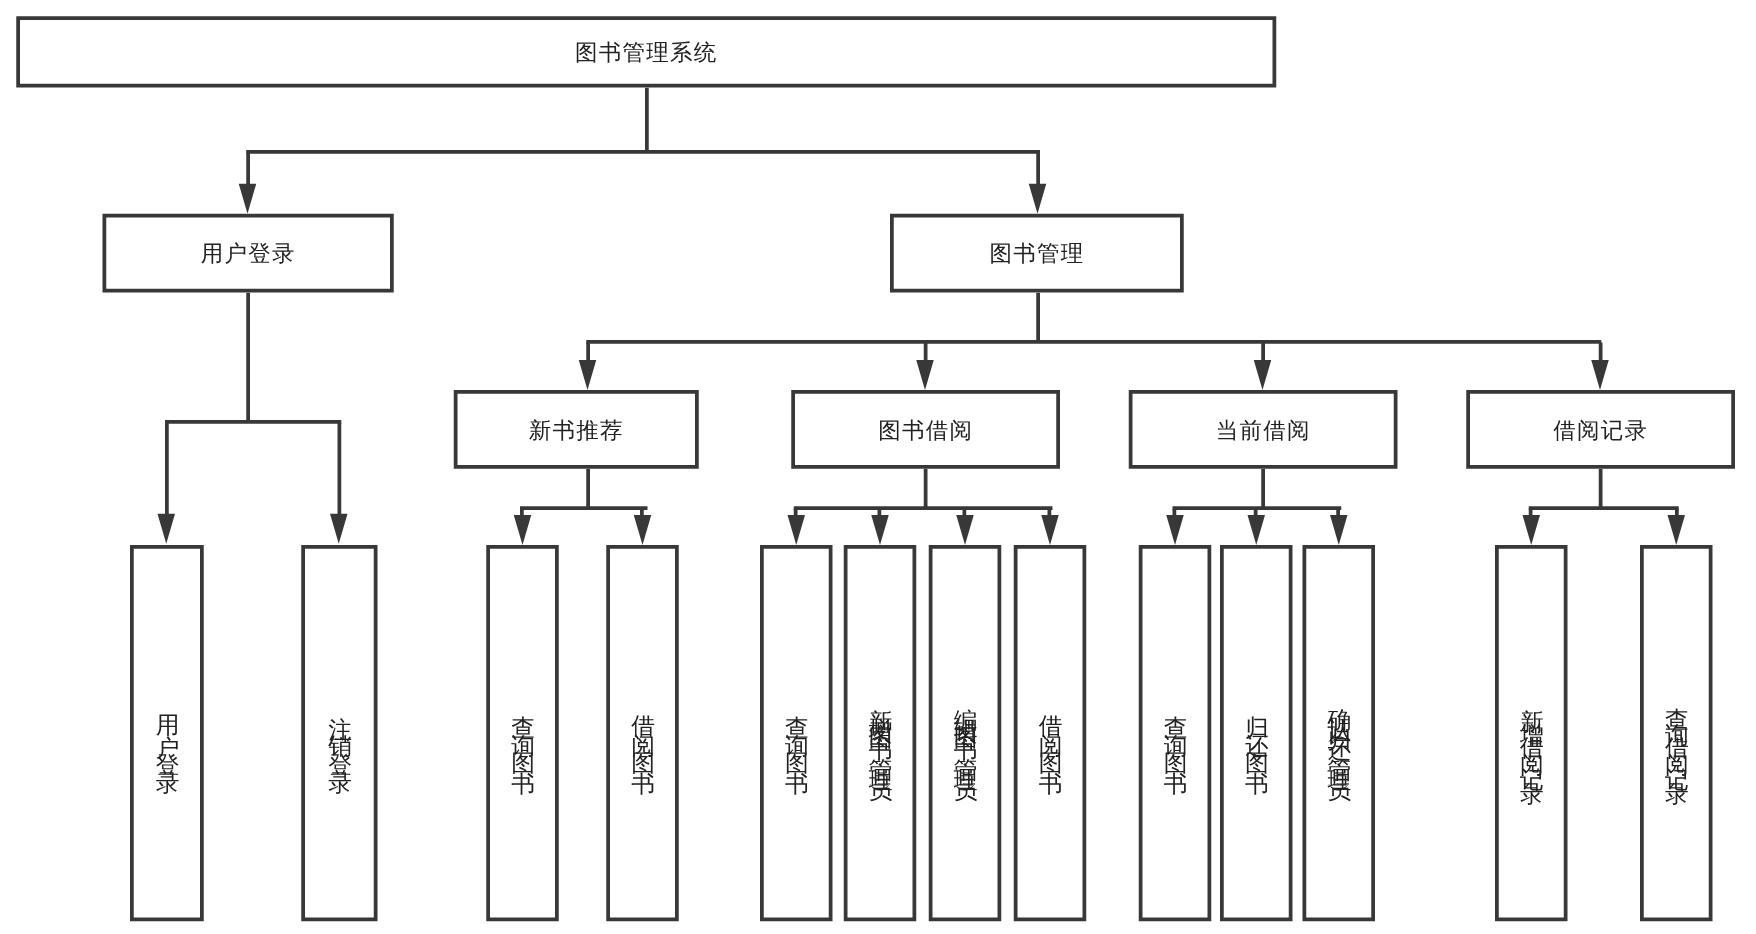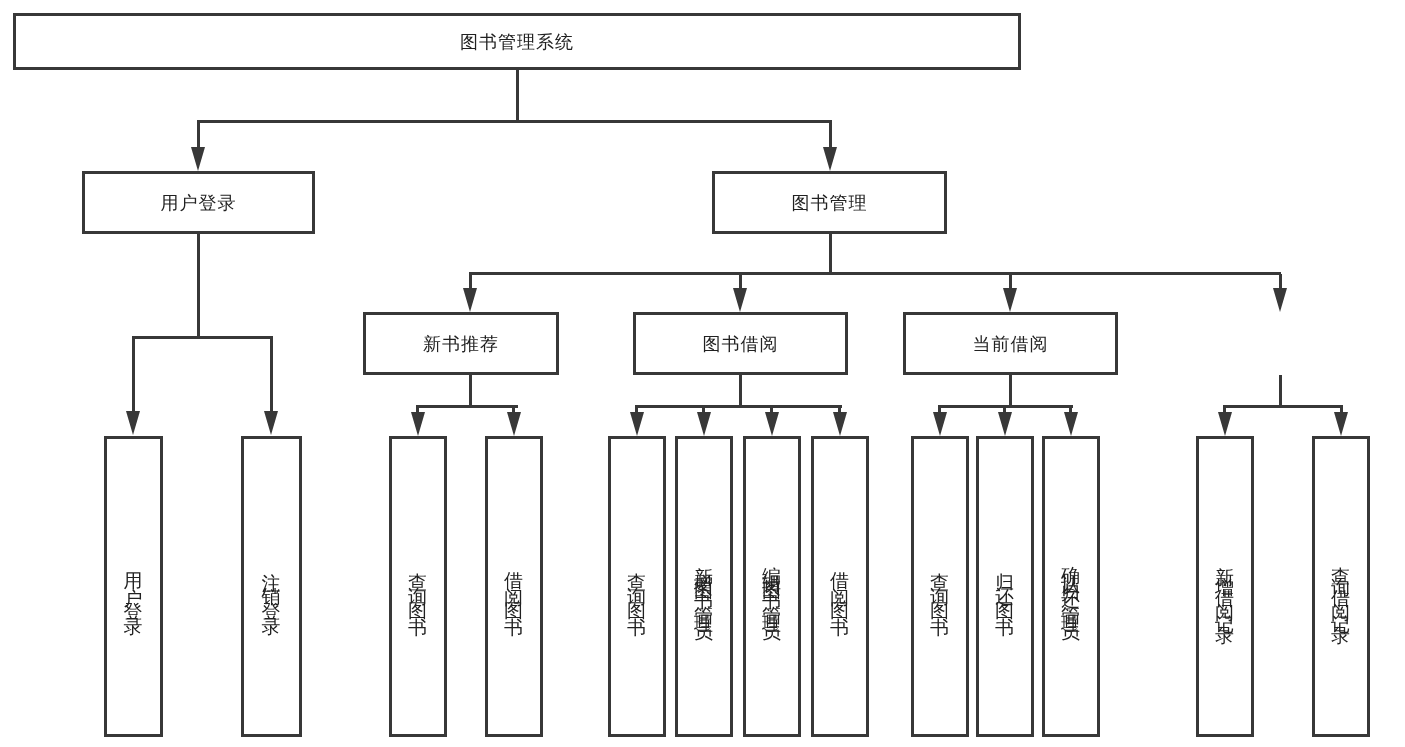--- a/index.html
+++ b/index.html
@@ -95,20 +95,23 @@
 
   <div class="box-h" style="left:363px;top:312px;width:196px;height:63px;">
     <span>新书推荐</span>
   </div>
   <div class="box-h" style="left:633px;top:312px;width:215px;height:63px;">
     <span>图书借阅</span>
   </div>
   <div class="box-h" style="left:903px;top:312px;width:215px;height:63px;justify-content:center;">
     <span>当前借阅</span>
   </div>
+  <div class="box-h" style="left:1173px;top:312px;width:215px;height:63px;">
+    <span>借阅记录</span>
+  </div>
 
   <div class="vline" style="left:469px;top:375px;width:3px;height:32px;"></div>
   <div class="hline" style="left:416px;top:405px;width:102px;height:3px;"></div>
   <div class="vline" style="left:416px;top:407px;width:3px;height:5px;"></div>
   <div class="arrowhead" style="left:411px;top:412px;"></div>
   <div class="vline" style="left:512px;top:407px;width:3px;height:5px;"></div>
   <div class="arrowhead" style="left:507px;top:412px;"></div>
 
   <div class="vline" style="left:739px;top:375px;width:3px;height:32px;"></div>
   <div class="hline" style="left:635px;top:405px;width:207px;height:3px;"></div>

